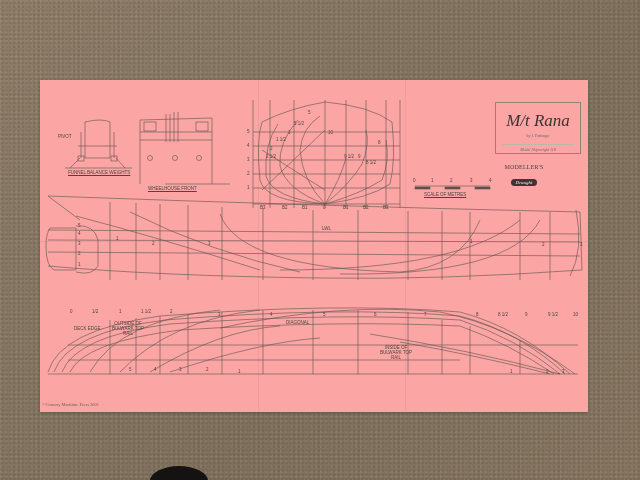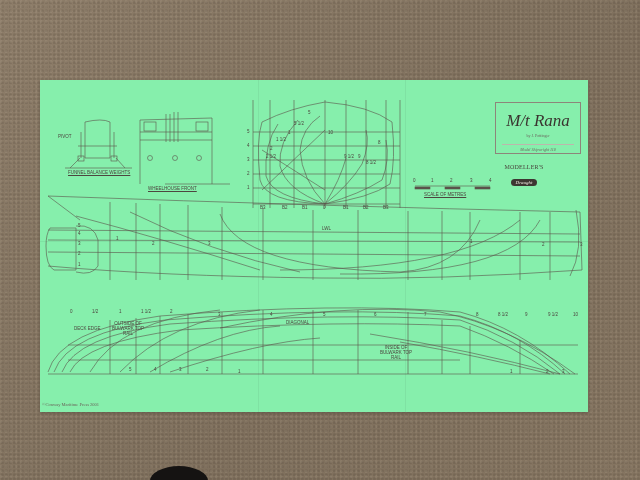--- a/index.html
+++ b/index.html
@@ -14,21 +14,21 @@
       radial-gradient(circle at 20% 30%, rgba(255,240,220,0.08) 0 1px, transparent 2px) 0 0/5px 5px,
       radial-gradient(circle at 60% 70%, rgba(40,30,20,0.12) 0 1px, transparent 2px) 0 0/4px 4px,
       linear-gradient(135deg, #8d7d69, #7f705d 60%, #857561);
   }
   .shadow-blob {
     position:absolute; left:150px; top:466px; width:58px; height:30px;
     border-radius:50% 50% 0 0; background:#151312;
   }
   .paper {
     position:absolute; left:40px; top:80px; width:548px; height:332px;
-    background:#86efac;
+    background:#fca5a5;
     box-shadow: 0 1px 2px rgba(0,0,0,0.25);
   }
   .paper svg { position:absolute; left:0; top:0; }
   .fold { position:absolute; background:rgba(0,0,0,0.05); }
   .title-box {
     position:absolute; left:455px; top:22px; width:84px; height:50px;
     border:1px solid #8d857a; text-align:center;
   }
   .title-main {
     font-family:"Liberation Serif", serif; font-style:italic;

